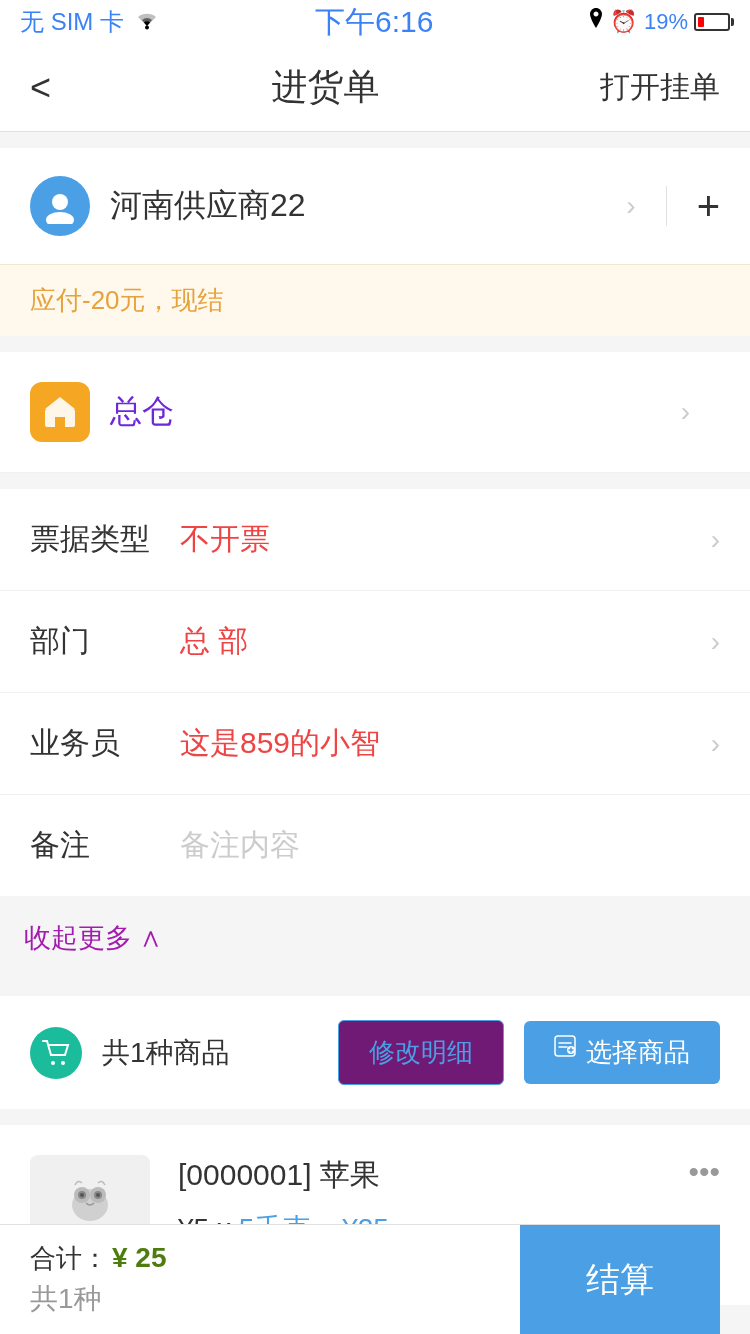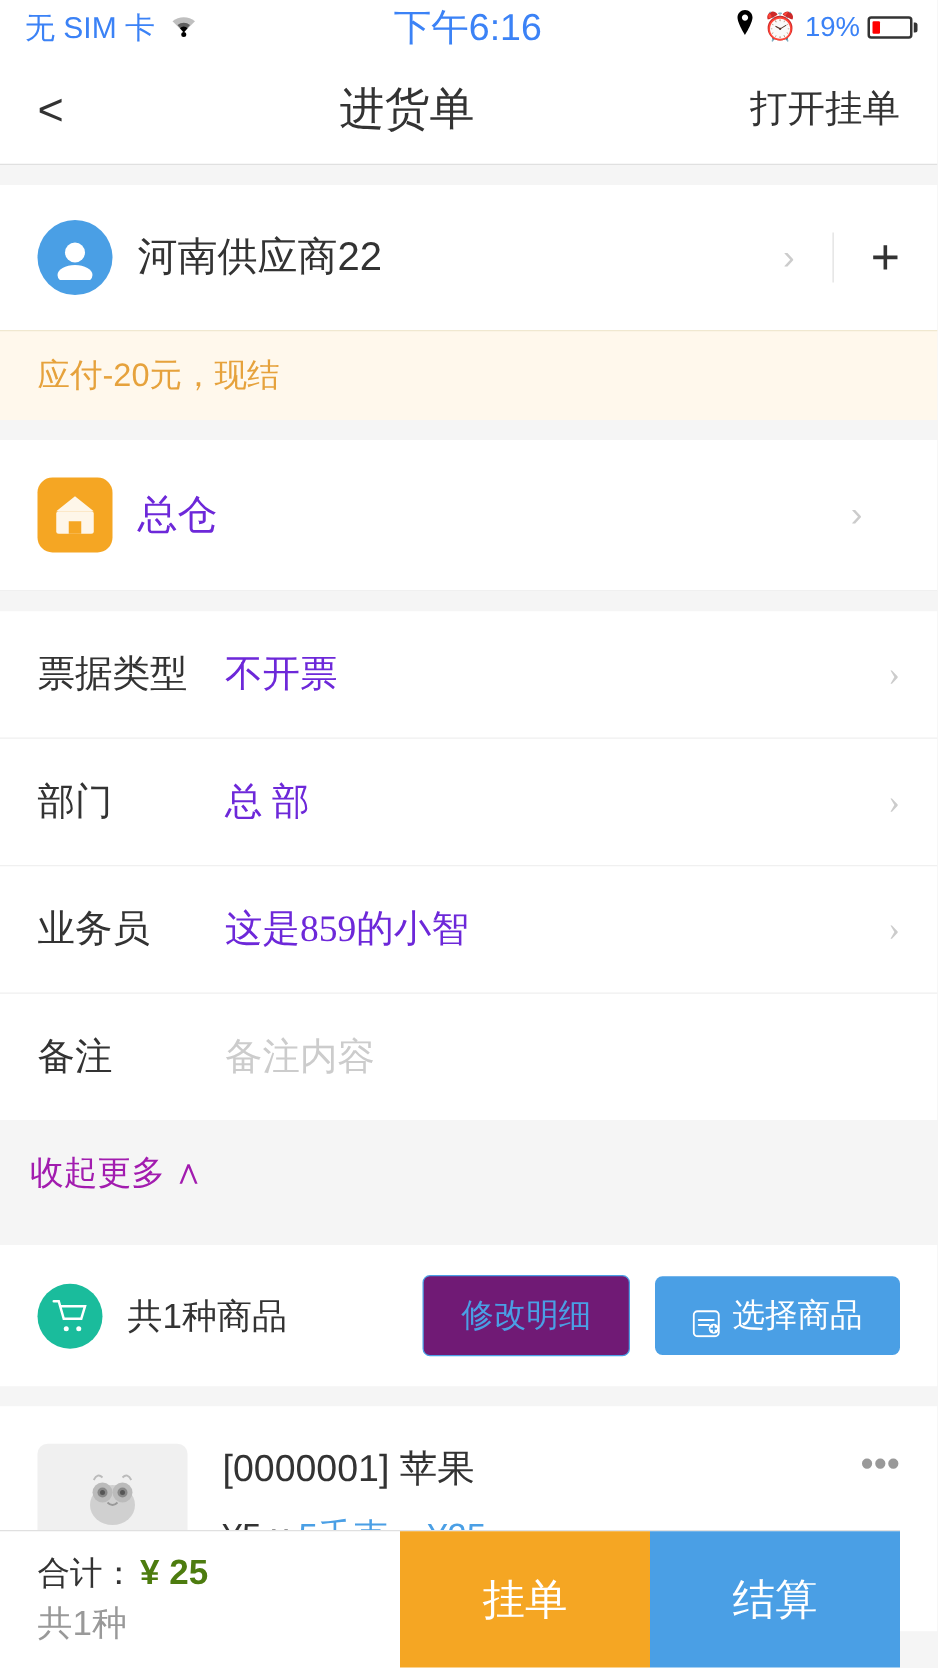--- a/index.html
+++ b/index.html
@@ -99,39 +99,39 @@
     }
     .row-item .row-icon {
       width: 60px; height: 60px; border-radius: 12px;
       background: #f5a623;
       display: flex; align-items: center; justify-content: center;
       color: #fff; font-size: 32px; margin-right: 20px; flex-shrink: 0;
     }
     .row-item .row-label { flex: 1; font-size: 32px; color: #6d28d9; }
 
     
-    .form-section { background: #fff; margin-top: 16px; font-family: Liberation Serif, serif; }
+    .form-section { background: #fff; margin-top: 16px; }
     .form-row {
       display: flex;
       align-items: center;
       padding: 30px;
       border-bottom: 1px solid #f0f0f0;
       min-height: 90px;
     }
     .form-row:last-child { border-bottom: none; }
     .form-key {
       font-size: 30px;
       color: #333;
       width: 140px;
       flex-shrink: 0;
     }
     .form-value {
       flex: 1;
       font-size: 30px;
-      color: #6d28d9;
+      color: #ef4444;
       padding-left: 10px;
     }
     .form-value.placeholder { color: #ccc; }
     .form-row .chevron { color: #ccc; font-size: 28px; }
 
     
     .collapse-bar {
       background: #f5f5f5;
       text-align: left;
       padding: 24px;
@@ -166,21 +166,21 @@
       cursor: pointer;
     }
     .btn-filled {
       background: #4a9fe5;
       color: #fff;
       border: none;
       border-radius: 6px;
       padding: 14px 30px;
       font-size: 26px;
       cursor: pointer;
-      display: flex; align-items: flex-end; gap: 10px;
+      display: flex; align-items: flex-start; gap: 10px;
     }
 
     
     .product-card {
       background: #fff;
       margin-top: 16px;
       padding: 30px;
       display: flex;
       align-items: flex-start;
       gap: 28px;
@@ -397,15 +397,14 @@
 <div class="spacer"></div>
 
 <div class="bottom-bar">
   <div class="total-section">
     <div style="display:flex;align-items:baseline;gap:4px;">
       <span style="font-size:26px;color:#333;">合计：</span>
       <span style="font-size:28px;font-weight:600;color:#4d7c0f;">¥ 25</span>
     </div>
     <div style="font-size:28px;color:#999;margin-top:4px;">共1种</div>
   </div>
-  <button class="hang-btn">挂单</button>
   <button class="checkout-btn">结算</button>
 </div>
 
 </body></html>

